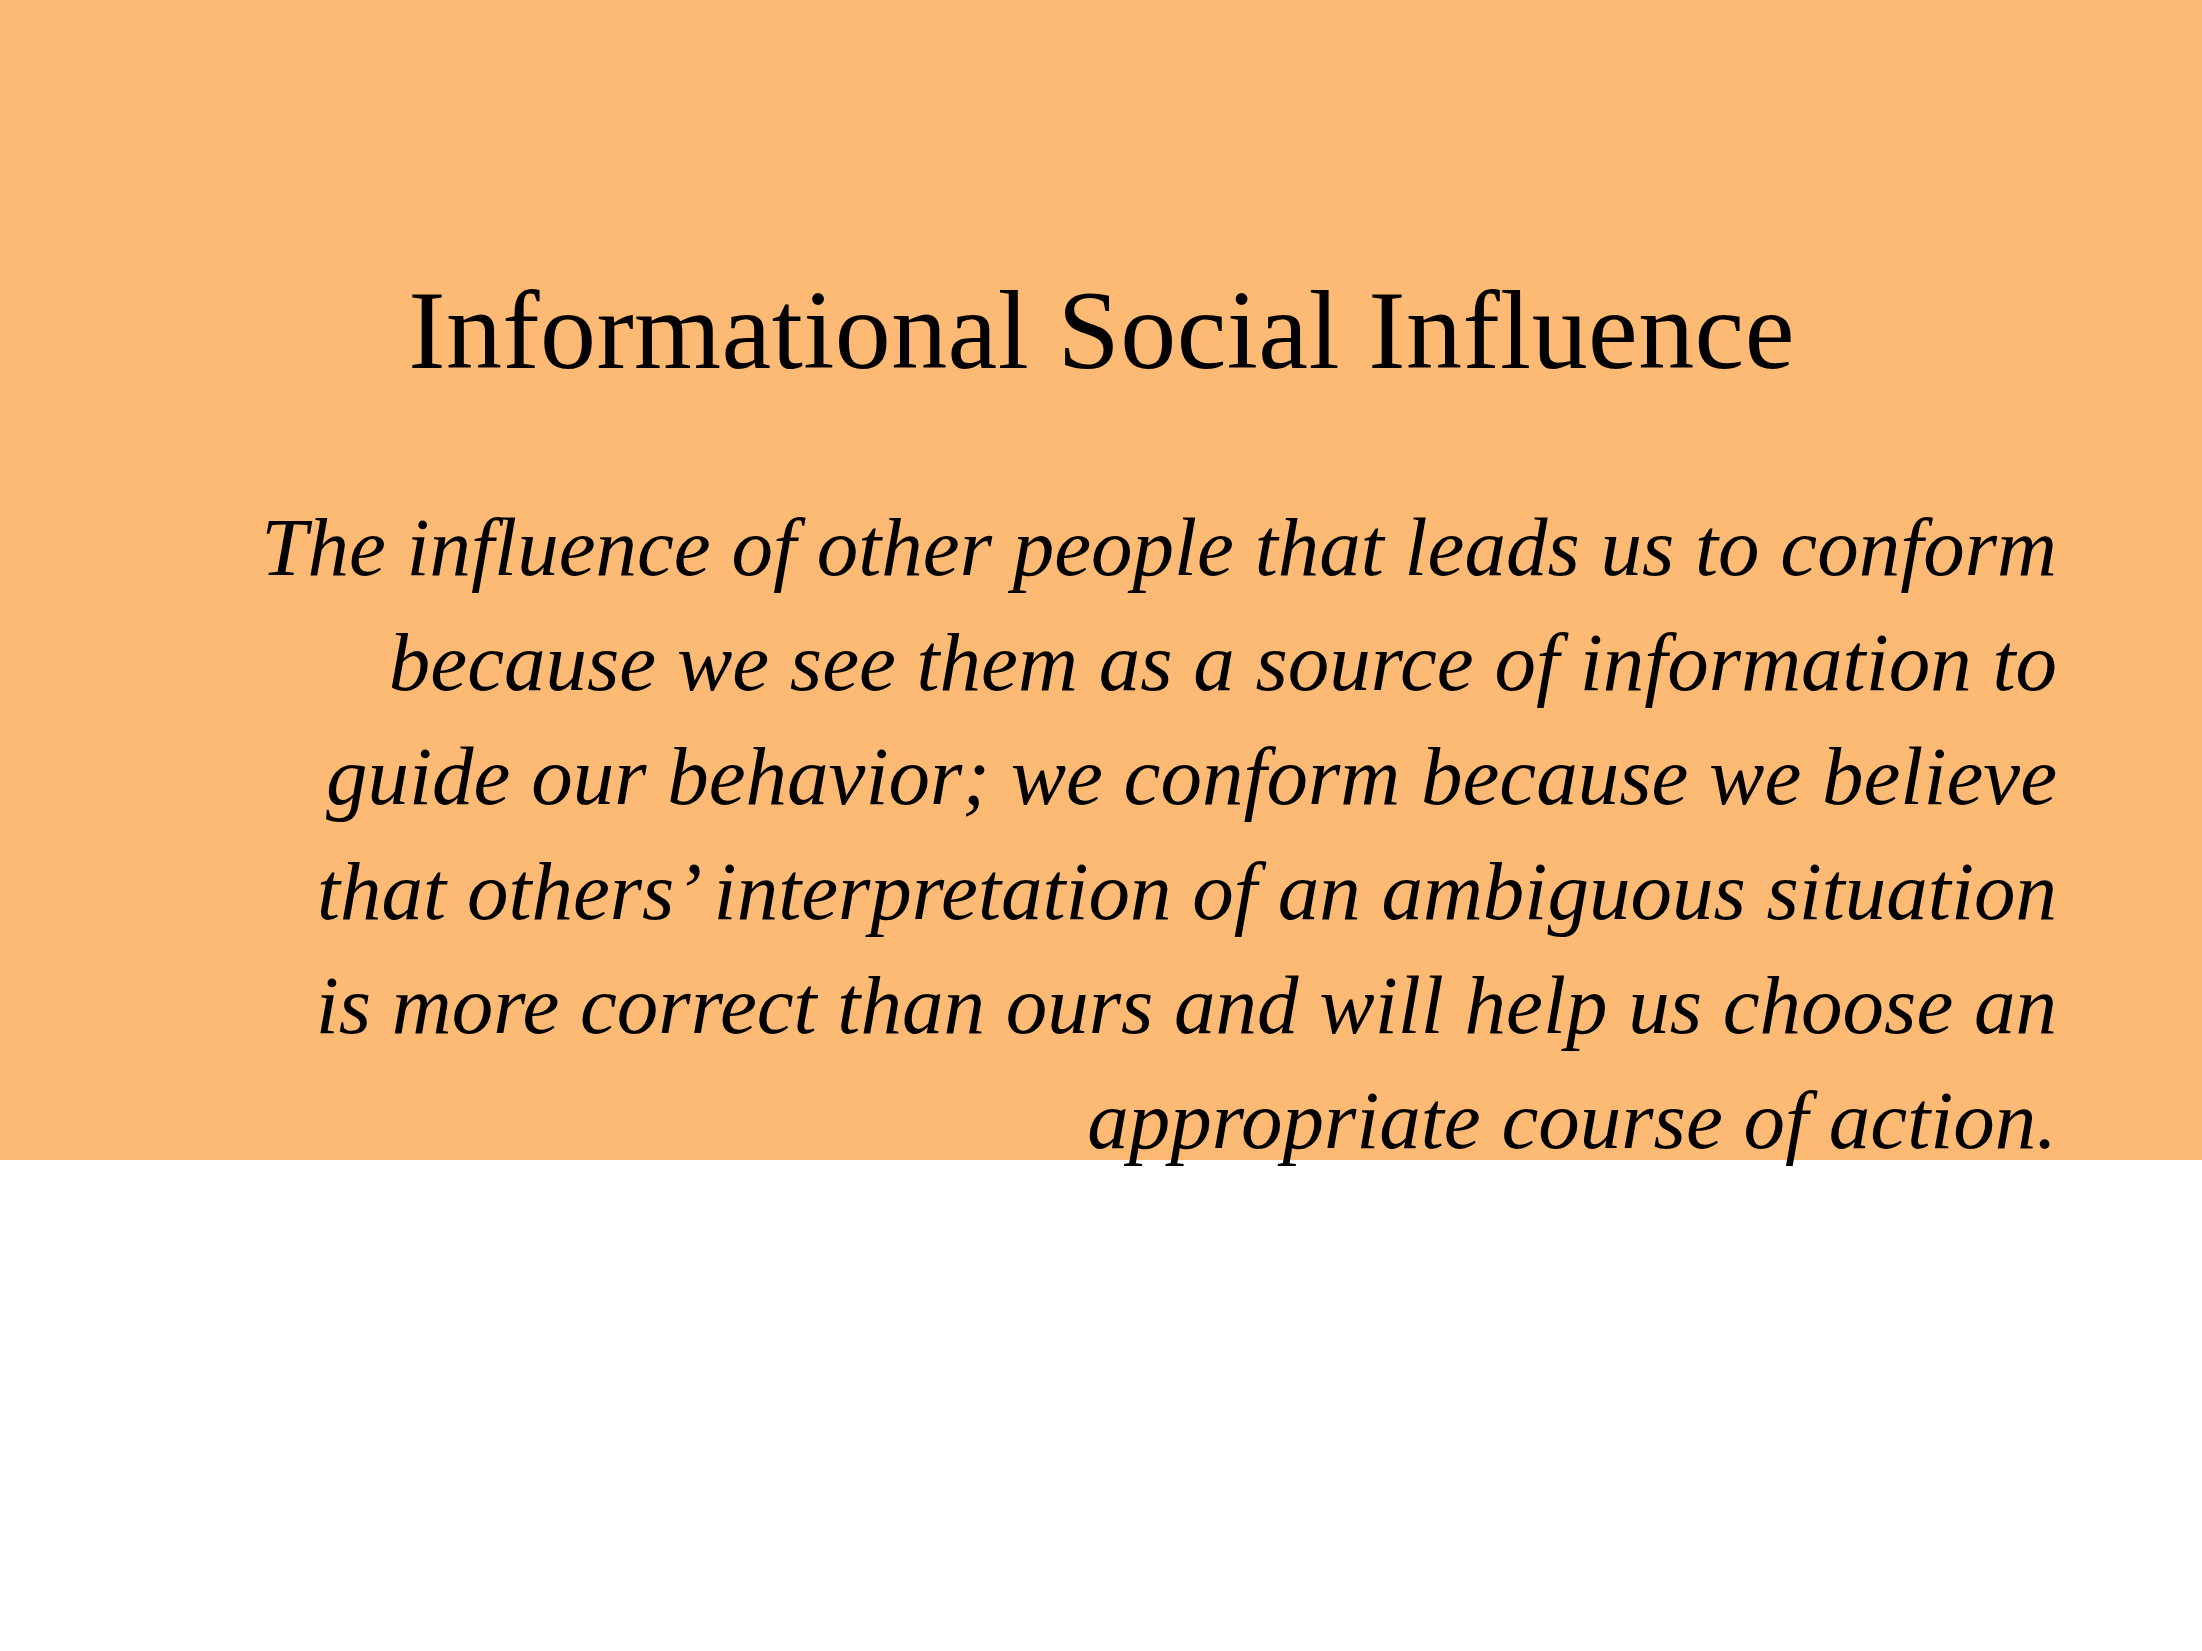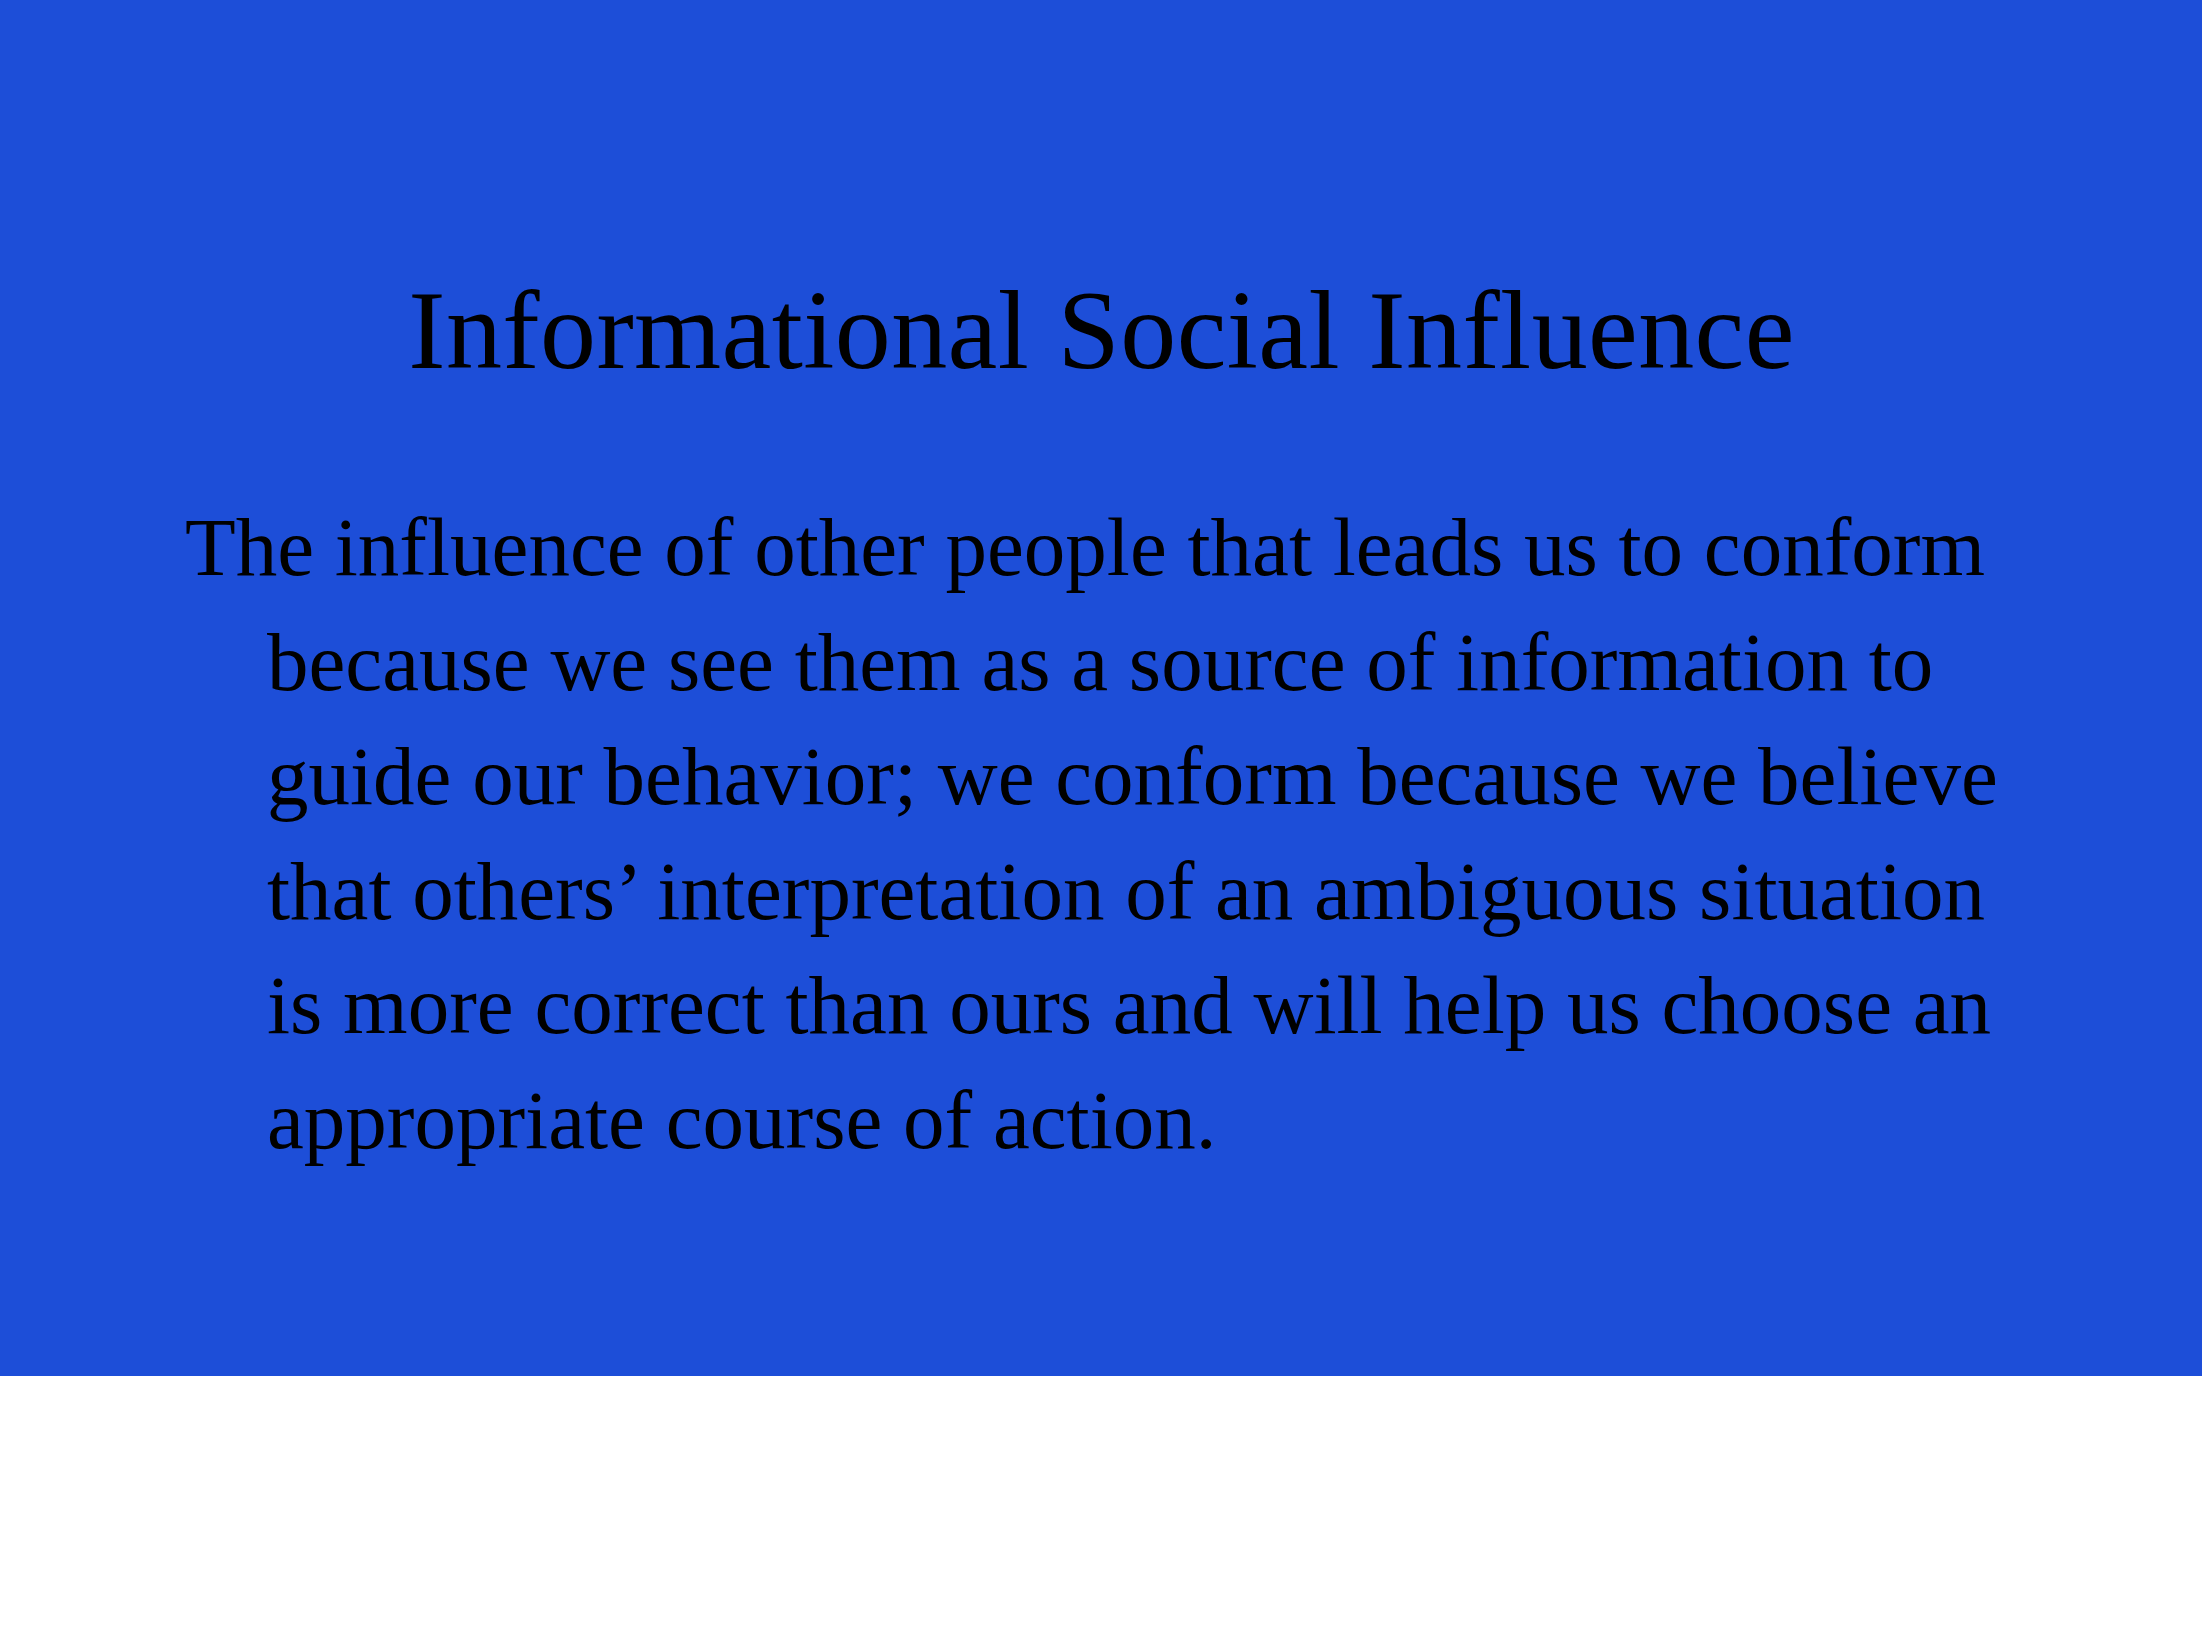--- a/index.html
+++ b/index.html
@@ -10,22 +10,22 @@
   body {
     width: 2203px;
     height: 1652px;
     font-family: "Liberation Serif", serif;
     color: #000000;
     overflow: hidden;
   }
   .slide {
     position: relative;
     width: 2203px;
-    height: 1376px;
-    background: #1d4ed8;
+    height: 1160px;
+    background: #fdba74;
     box-sizing: border-box;
   }
   .slide-title {
     position: absolute;
     left: 0;
     right: 0;
     top: 194px;
     text-align: center;
     font-size: 112px;
     line-height: 1.1;
@@ -41,22 +41,23 @@
     top: 490px;
     font-size: 83px;
     line-height: 1.38;
     color: #000000;
     font-family: "Liberation Serif", serif;
   }
   .body-paragraph {
     margin: 0;
     text-indent: -82px;
     padding-left: 82px;
-    text-align: left;
+    text-align: right;
     white-space: pre-wrap;
+    font-style: italic;
   }
 </style>
 </head>
 <body>
 
 <div class="slide">
   <h1 class="slide-title">Informational Social Influence</h1>
   <div class="slide-body">
     <p class="body-paragraph">The influence of other people that leads us to conform because we see them as a source of information to guide our behavior; we conform because we believe that others’ interpretation of an ambiguous situation is more correct than ours and will help us choose an appropriate course of action.</p>
   </div>

